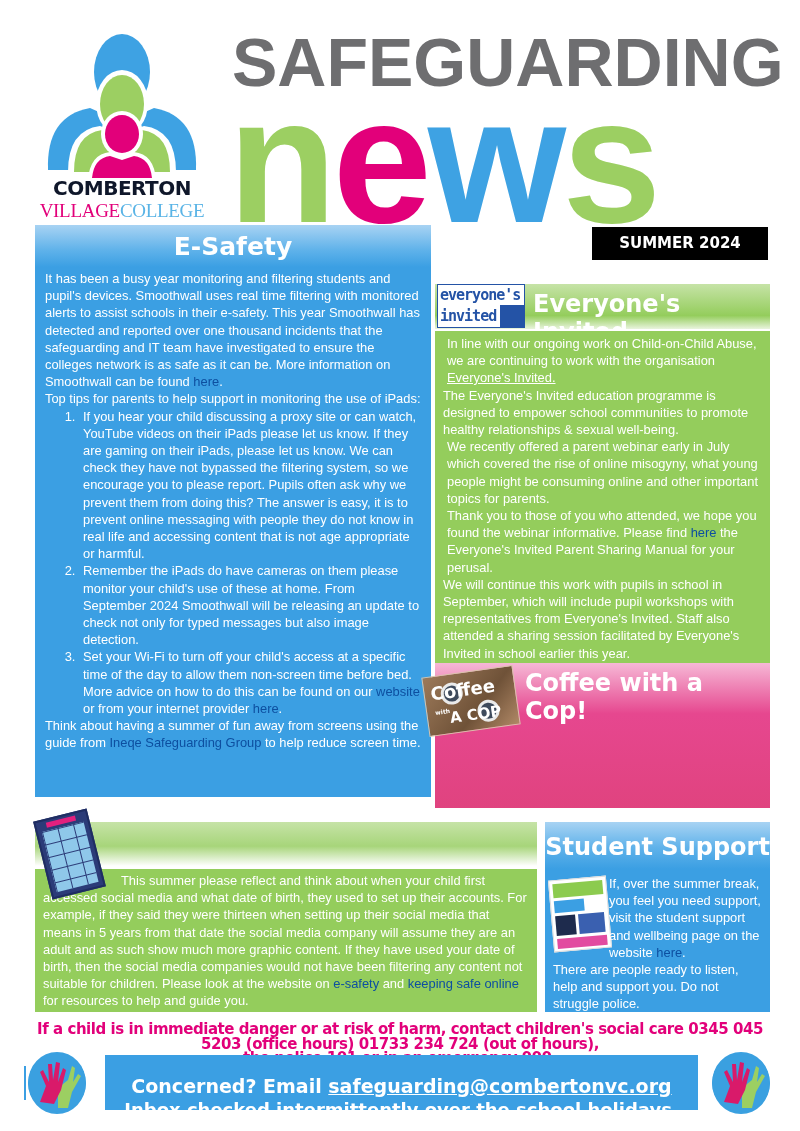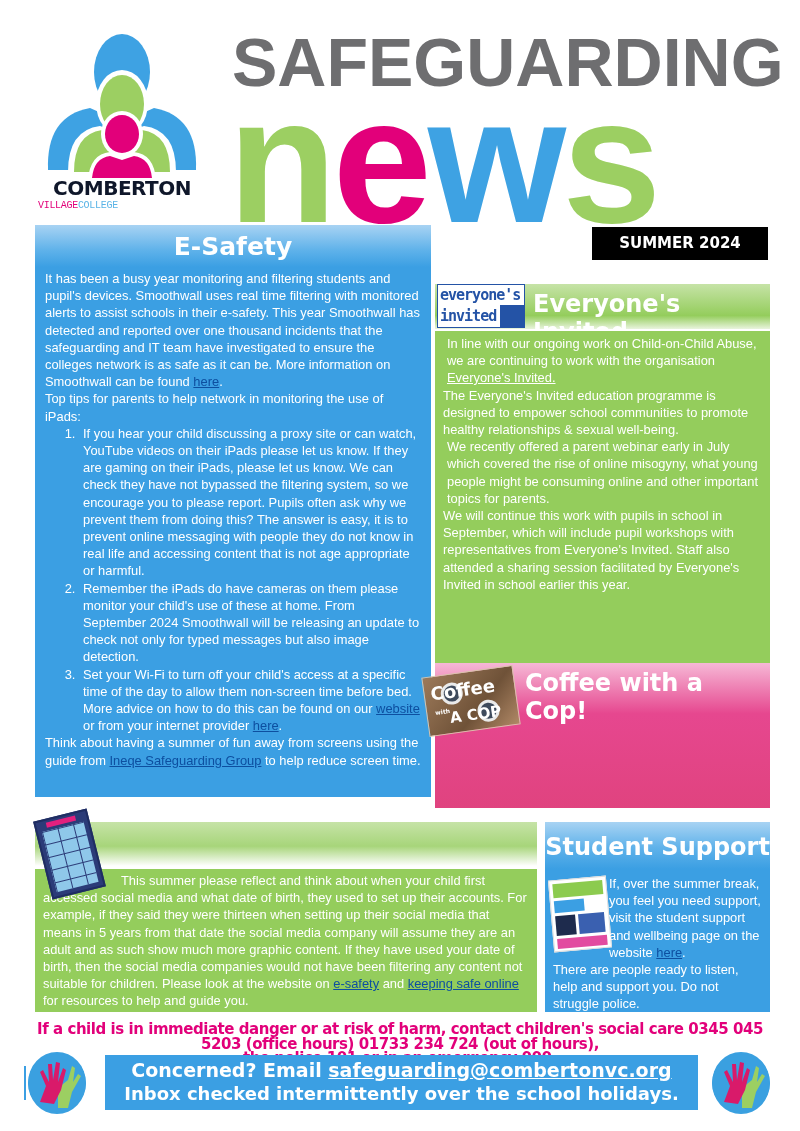--- a/index.html
+++ b/index.html
@@ -3,35 +3,35 @@
 <meta charset="utf-8">
 <style>
   * { box-sizing: border-box; margin: 0; padding: 0; }
   body { width: 800px; height: 1131px; background: #ffffff; position: relative; overflow: hidden; font-family: "Liberation Sans", sans-serif; }
   .abs { position: absolute; }
 
   
   .logo { left: 38px; top: 30px; width: 168px; height: 190px; }
   .logo-mark { position: absolute; left: 0; top: 0; width: 168px; height: 150px; }
   .logo-name { position: absolute; left: 0; top: 146px; width: 168px; font-family: "DejaVu Sans", sans-serif; font-weight: bold; font-size: 20px; color: #0f172a; letter-spacing: -0.5px; text-align: center; }
-  .logo-sub { position: absolute; left: 0; top: 170px; width: 168px; font-family: Liberation Mono, monospace; font-size: 10px; letter-spacing: -0.3px; text-align: left; }
+  .logo-sub { position: absolute; left: 0; top: 170px; width: 168px; font-family: Liberation Serif, serif; font-size: 19px; letter-spacing: -0.3px; text-align: center; }
   .logo-sub .v { color: #e2007a; }
   .logo-sub .c { color: #5ab4e6; }
 
   .title-top { left: 232px; top: 28px; font-family: "Liberation Sans", sans-serif; font-weight: bold; font-size: 68px; color: #6e6e70; letter-spacing: 0px; line-height: 1; }
   .title-news { left: 228px; top: 72px; font-family: "Liberation Sans", sans-serif; font-weight: bold; font-size: 178px; letter-spacing: -4px; line-height: 1; }
   .title-news span { display: inline-block; }
 
   
   .esafety { left: 35px; top: 225px; width: 396px; height: 572px; background: #3b9fe3; }
   .esafety-head { height: 42px; background: linear-gradient(to bottom, #a8d3f3 0%, #5fb2ea 60%, #3b9fe3 100%); text-align: center; color: #fff; font-weight: bold; font-size: 25px; line-height: 44px; font-family: "DejaVu Sans", sans-serif; }
   .esafety-body { padding: 3px 10px 0 10px; color: #fff; font-size: 12.9px; line-height: 17.2px; font-family: "Liberation Sans", sans-serif; }
   .esafety-body ol { margin: 0; padding-left: 34px; }
   .esafety-body li { padding-left: 4px; }
-  a.lnk { color: #0d4fa0; text-decoration: underline; }
+  a.lnk { color: #0d4fa0; }
 
   
   .season { left: 592px; top: 227px; width: 176px; height: 33px; background: #000000; color: #fff; font-weight: bold; font-size: 15px; text-align: center; line-height: 33px; font-family: "DejaVu Sans", sans-serif; }
 
   
   .ei { left: 435px; top: 284px; width: 335px; height: 388px; }
   .ei-head { position: absolute; left: 0; top: 0; width: 335px; height: 45px; background: linear-gradient(to bottom, #c6e3a7 0%, #94cd5c 70%, #e9f4dd 100%); }
   .ei-logo { position: absolute; left: 2px; top: 0; width: 88px; height: 44px; background: #ffffff; border: 1px solid #2453a6; }
   .ei-logo .t { position: absolute; left: 2px; top: 0; font-family: "DejaVu Sans Mono", monospace; font-weight: bold; font-size: 15px; color: #2453a6; letter-spacing: -1px; line-height: 21px; }
   .ei-logo .box { position: absolute; right: 0; bottom: 0; width: 24px; height: 22px; background: #2453a6; }
@@ -66,21 +66,21 @@
   .flyer { position: absolute; left: 6px; top: 56px; width: 58px; height: 72px; background: #fff; transform: rotate(-5deg); border: 1px solid #ddd; }
   .flyer .b1 { position: absolute; left: 3px; top: 3px; width: 50px; height: 14px; background: #8ccb4f; }
   .flyer .b2 { position: absolute; left: 3px; top: 20px; width: 30px; height: 12px; background: #3b9fe3; }
   .flyer .b3 { position: absolute; left: 3px; top: 35px; width: 20px; height: 20px; background: #1e2b4d; }
   .flyer .b4 { position: absolute; left: 26px; top: 35px; width: 26px; height: 20px; background: #3a60b0; }
   .flyer .b5 { position: absolute; left: 3px; top: 58px; width: 50px; height: 10px; background: #e24ba0; }
 
   
   .warning { left: 20px; top: 1022px; width: 760px; text-align: center; color: #e2007a; font-weight: bold; font-size: 15px; line-height: 14.5px; font-family: "DejaVu Sans", sans-serif; letter-spacing: -0.45px; }
   .concern { left: 105px; top: 1055px; width: 593px; height: 55px; background: #3b9fe3; text-align: center; color: #fff; font-family: "DejaVu Sans", sans-serif; }
-  .concern .l1 { font-size: 19px; font-weight: bold; line-height: 27px; padding-top: 2px; }
+  .concern .l1 { font-size: 19px; font-weight: bold; line-height: 27px; padding-top: 18px; }
   .concern .l1 u { text-decoration: underline; }
   .concern .l2 { font-size: 18px; font-weight: bold; line-height: 20px; }
   .hand-badge { width: 58px; height: 62px; border-radius: 50%; background: #3aa0e0; overflow: hidden; }
   .hand-badge svg { width: 100%; height: 100%; }
   .badge-left { left: 28px; top: 1052px; }
   .badge-right { left: 712px; top: 1052px; }
   .badge-line { left: 24px; top: 1066px; width: 2px; height: 34px; background: #3b9fe3; }
 </style>
 </head>
 <body>
@@ -108,21 +108,21 @@
 
 <div class="abs title-top">SAFEGUARDING</div>
 <div class="abs title-news">
   <span style="color:#9ccf62">n</span><span style="color:#e2007a">e</span><span style="color:#3ea2e3">w</span><span style="color:#9ccf62">s</span>
 </div>
 
 <section class="abs esafety">
   <div class="esafety-head">E-Safety</div>
   <div class="esafety-body">
     <p><span>It has been a busy year monitoring and filtering students and pupil's devices. Smoothwall uses real time filtering with monitored alerts to assist schools in their e-safety. This year Smoothwall has detected and reported over one thousand incidents that the safeguarding and IT team have investigated to ensure the colleges network is as safe as it can be. More information on Smoothwall can be found </span><a class="lnk">here</a><span>.</span></p>
-    <p>Top tips for parents to help network in monitoring the use of iPads:</p>
+    <p>Top tips for parents to help support in monitoring the use of iPads:</p>
     <ol>
       <li>If you hear your child discussing a proxy site or can watch, YouTube videos on their iPads please let us know. If they are gaming on their iPads, please let us know. We can check they have not bypassed the filtering system, so we encourage you to please report. Pupils often ask why we prevent them from doing this? The answer is easy, it is to prevent online messaging with people they do not know in real life and accessing content that is not age appropriate or harmful.</li>
       <li>Remember the iPads do have cameras on them please monitor your child's use of these at home. From September 2024 Smoothwall will be releasing an update to check not only for typed messages but also image detection.</li>
       <li><span>Set your Wi-Fi to turn off your child's access at a specific time of the day to allow them non-screen time before bed. More advice on how to do this can be found on our </span><a class="lnk">website</a><span> or from your internet provider </span><a class="lnk">here</a><span>.</span></li>
     </ol>
     <p><span>Think about having a summer of fun away from screens using the guide from </span><a class="lnk">Ineqe Safeguarding Group</a><span> to help reduce screen time.</span></p>
   </div>
 </section>
 
 <div class="abs season">SUMMER 2024</div>
@@ -131,20 +131,21 @@
   <div class="ei-head"></div>
   <div class="ei-logo">
     <div class="t"><span>everyone's</span><br><span>invited</span></div>
     <div class="box"></div>
   </div>
   <div class="ei-title">Everyone's Invited</div>
   <div class="ei-body">
     <p class="ind"><span>In line with our ongoing work on Child-on-Child Abuse, we are continuing to work with the organisation </span><u>Everyone's Invited.</u></p>
     <p>The Everyone's Invited education programme is designed to empower school communities to promote healthy relationships &amp; sexual well-being.</p>
     <p class="ind">We recently offered a parent webinar early in July which covered the rise of online misogyny, what young people might be consuming online and other important topics for parents.</p>
+    <p class="ind"><span>Thank you to those of you who attended, we hope you found the webinar informative. Please find </span><a class="lnk">here</a><span> the Everyone's Invited Parent Sharing Manual for your perusal.</span></p>
     <p>We will continue this work with pupils in school in September, which will include pupil workshops with representatives from Everyone's Invited. Staff also attended a sharing session facilitated by Everyone's Invited in school earlier this year.</p>
   </div>
 </section>
 
 <section class="abs cop">
   <div class="cop-img">
     <div class="cup" style="left:16px; top:8px;"></div>
     <div class="cup" style="left:50px; top:30px;"></div>
     <span style="left:6px; top:6px; font-size:18px;">Coffee</span>
     <span style="left:8px; top:32px; font-size:6px;">with</span>

